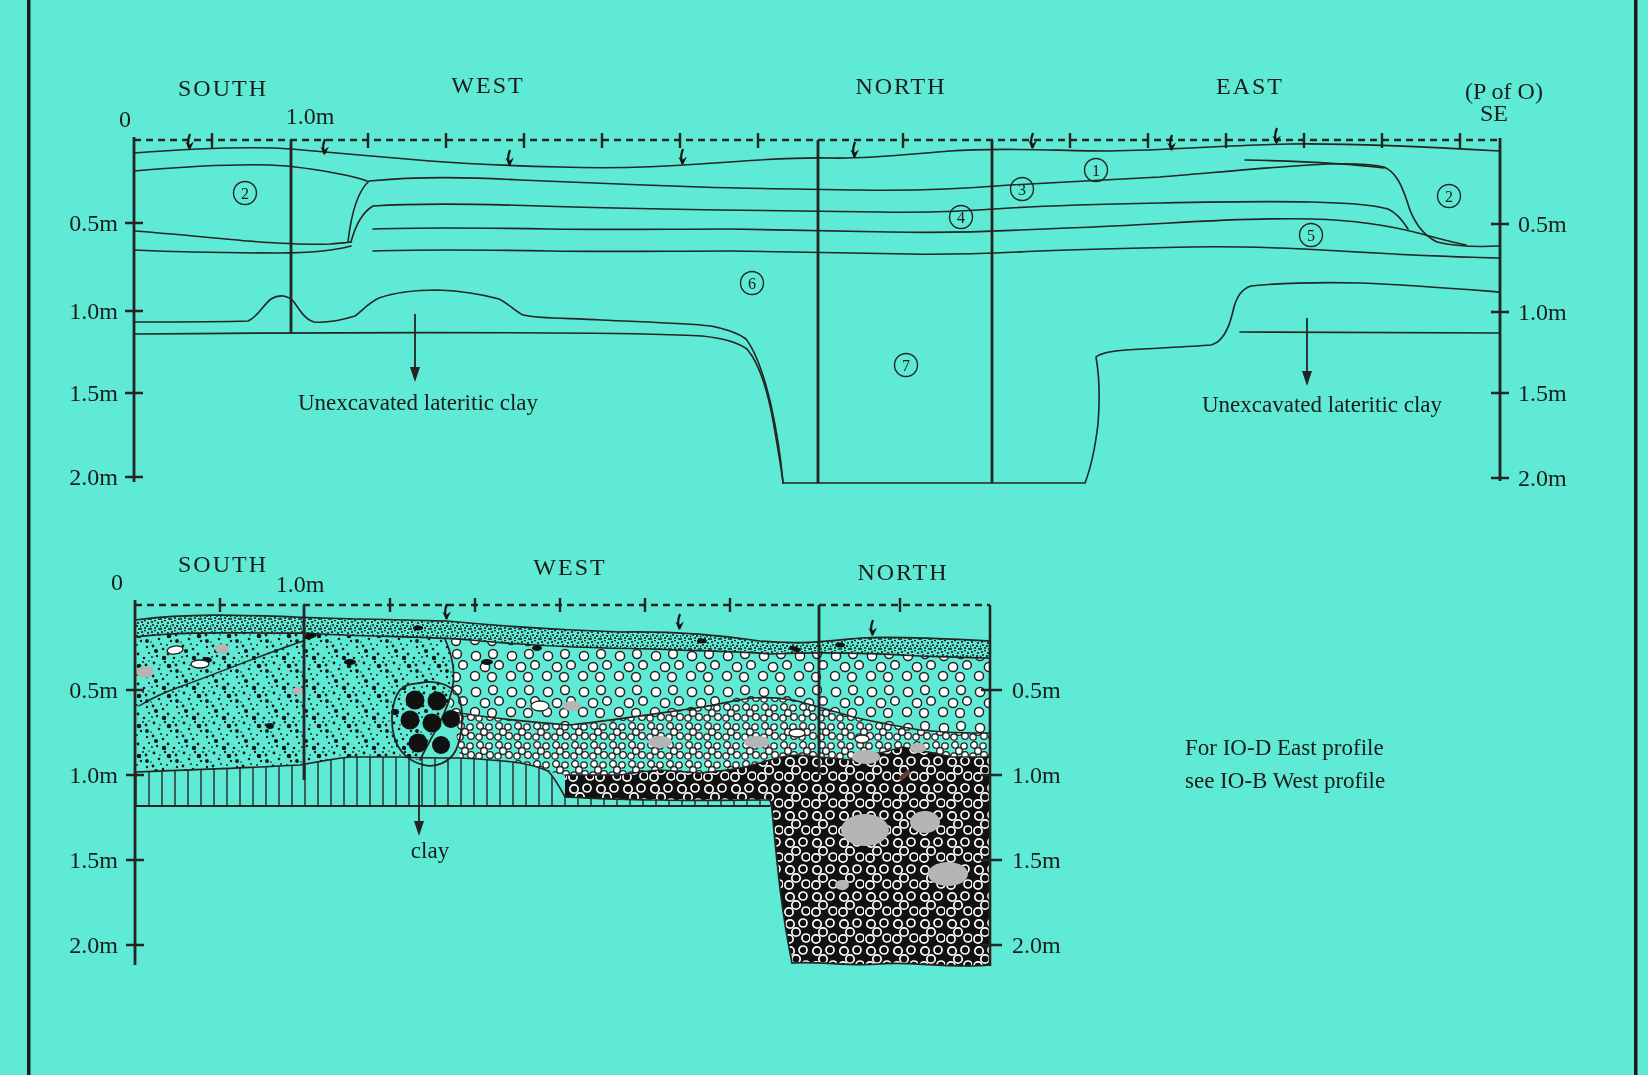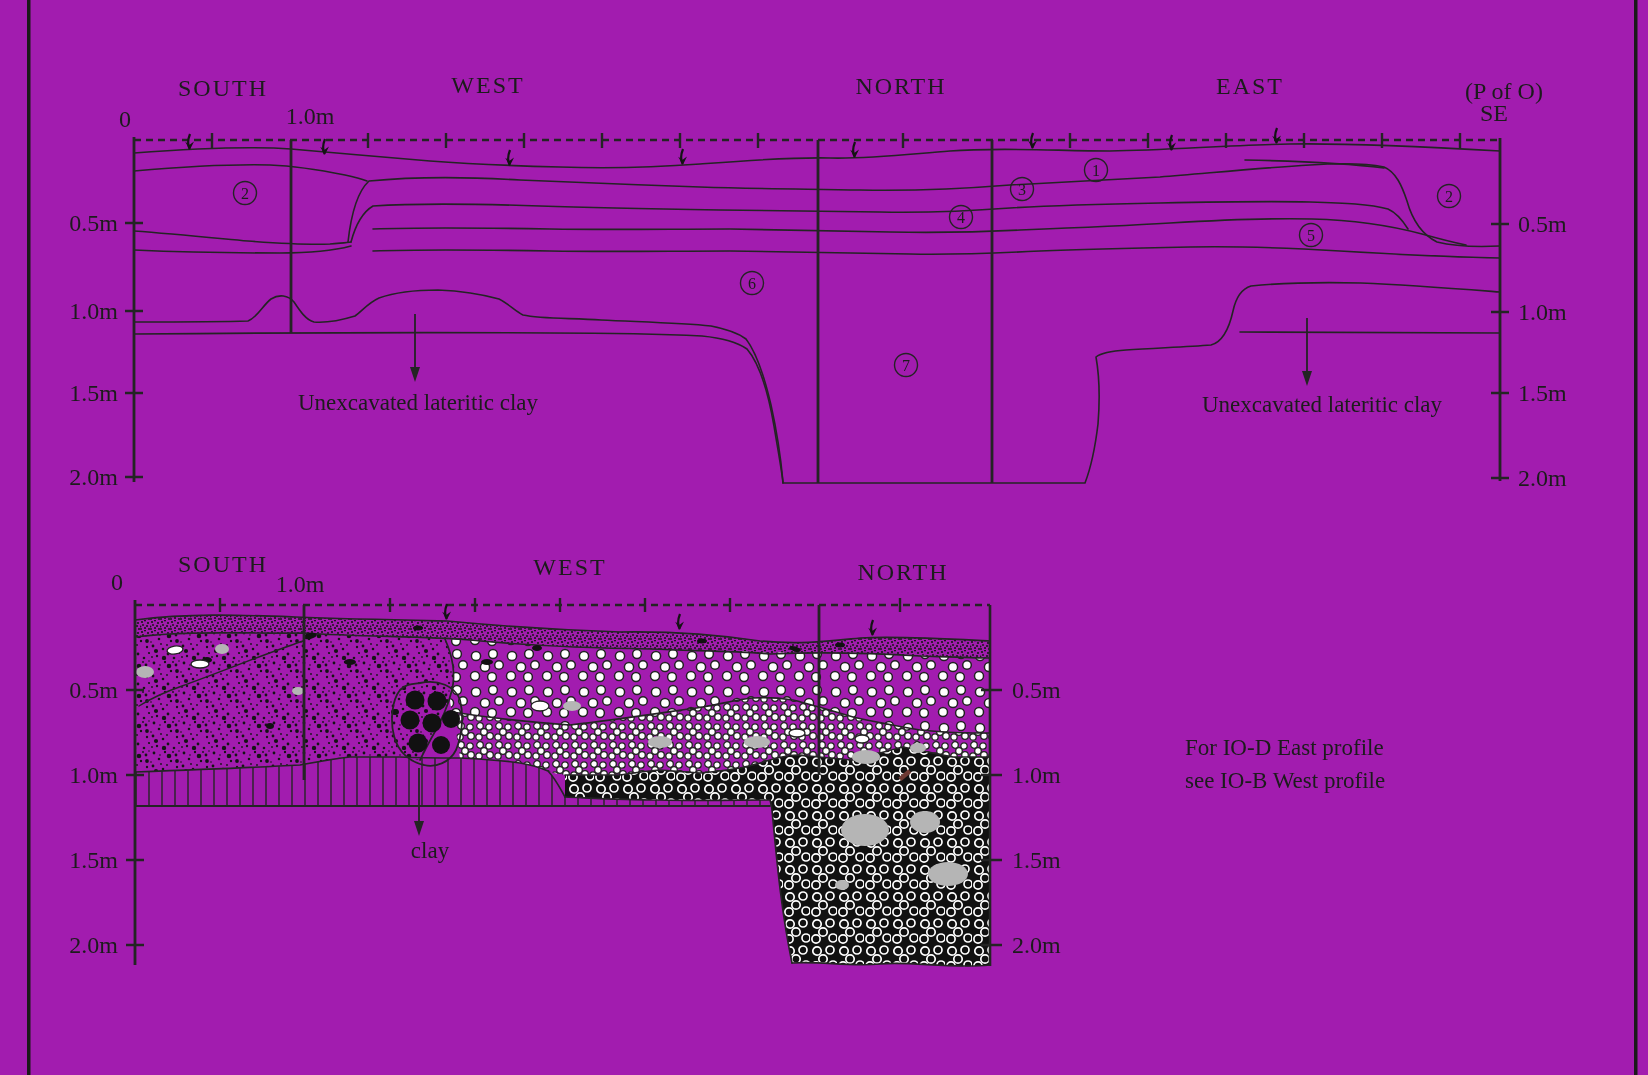--- a/index.html
+++ b/index.html
@@ -1,16 +1,16 @@
 <!DOCTYPE html>
 <html><head>
 <meta charset="utf-8">
 <style>
   html,body{margin:0;padding:0;background:#ffffff;}
-  .page{position:relative;width:1648px;height:1075px;background:#a21caf;overflow:hidden;}
+  .page{position:relative;width:1648px;height:1075px;background:#5eead4;overflow:hidden;}
   svg{position:absolute;left:0;top:0;}
   .t{font-family:"Liberation Serif","DejaVu Serif",serif;fill:#1c1c1c;}
   .wall{font-size:24px;letter-spacing:2px;}
   .scale{font-size:24px;}
   .ann{font-size:23px;}
   .num{font-size:16px;}
   .ink{stroke:#242424;fill:none;}
 </style>
 </head>
 <body>

